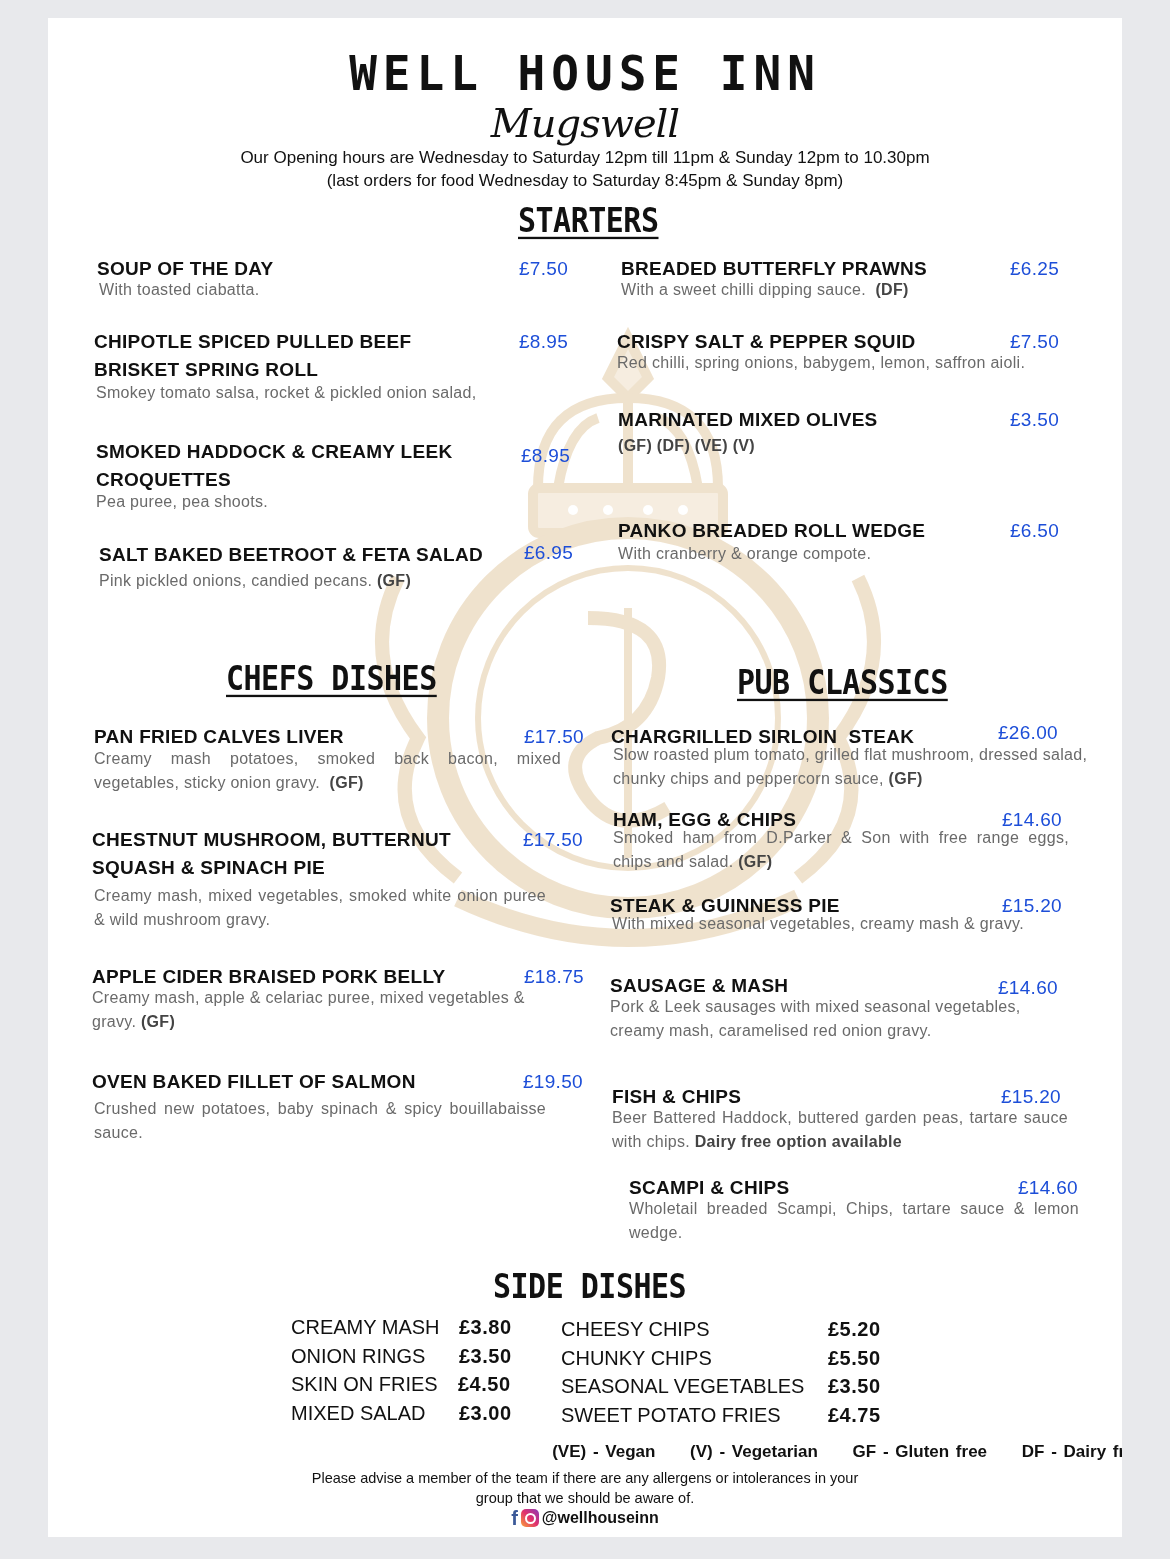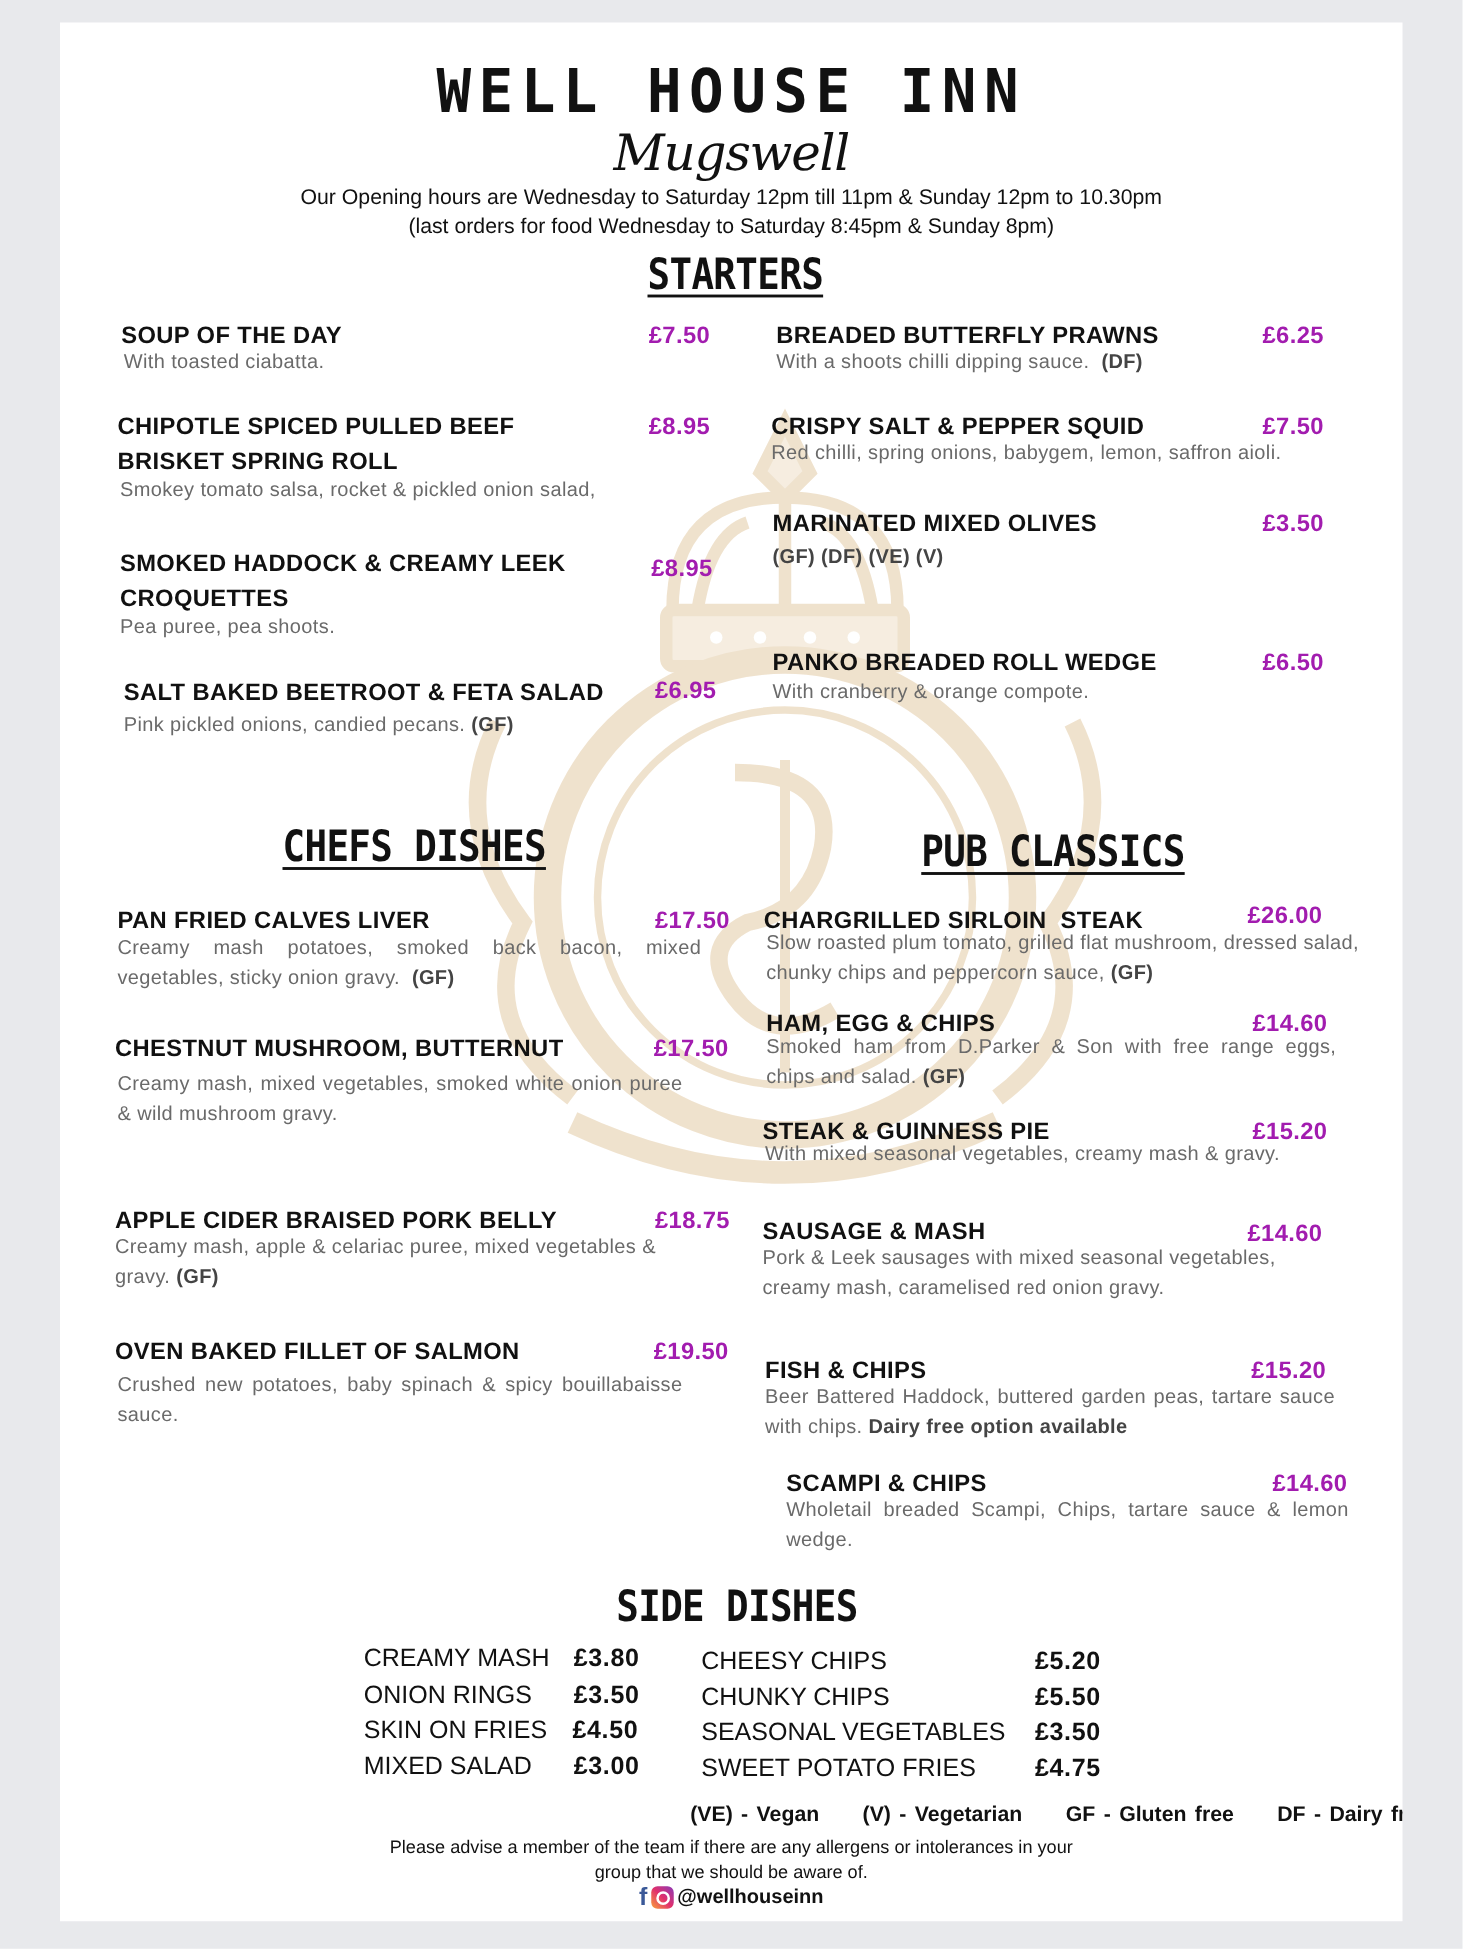--- a/index.html
+++ b/index.html
@@ -74,23 +74,23 @@
     font-family: "Liberation Sans", sans-serif;
     font-weight: bold;
     font-size: 19px;
     color: #111;
     letter-spacing: 0.3px;
     line-height: 28px;
   }
   .item .price {
     position: absolute; top: 0;
     font-family: "Liberation Sans", sans-serif;
-    font-weight: bold;
+    font-weight: normal;
     font-size: 19px;
-    color: #a21caf;
+    color: #1d4ed8;
     line-height: 28px;
     letter-spacing: 0.3px;
   }
   .item .desc {
     font-family: "Liberation Sans", sans-serif;
     font-size: 16px;
     color: #6a6a6a;
     line-height: 24px;
     letter-spacing: 0.3px;
   }
@@ -200,21 +200,21 @@
 
   <div class="item" style="left:51px; top:523px; width:480px;">
     <div class="name">SALT BAKED BEETROOT &amp; FETA SALAD</div>
     <div class="price" style="left:425px; top:-2px;">£6.95</div>
     <div class="desc" style="margin-top:0px;"><span>Pink pickled onions, candied pecans.</span> <b>(GF)</b></div>
   </div>
 
   <div class="item" style="left:573px; top:237px; width:445px;">
     <div class="name">BREADED BUTTERFLY PRAWNS</div>
     <div class="price" style="left:389px;">£6.25</div>
-    <div class="desc" style="margin-top:-5px;"><span>With a shoots chilli dipping sauce.</span>&nbsp; <b>(DF)</b></div>
+    <div class="desc" style="margin-top:-5px;"><span>With a sweet chilli dipping sauce.</span>&nbsp; <b>(DF)</b></div>
   </div>
 
   <div class="item" style="left:569px; top:310px; width:450px;">
     <div class="name">CRISPY SALT &amp; PEPPER SQUID</div>
     <div class="price" style="left:393px;">£7.50</div>
     <div class="desc" style="margin-top:-5px;">Red chilli, spring onions, babygem, lemon, saffron aioli.</div>
   </div>
 
   <div class="item" style="left:570px; top:388px; width:436px;">
     <div class="name">MARINATED MIXED OLIVES</div>
@@ -231,20 +231,21 @@
   <div class="section-title" style="left:178px; top:640px;">CHEFS DISHES</div>
 
   <div class="item" style="left:46px; top:705px; width:492px;">
     <div class="name">PAN FRIED CALVES LIVER</div>
     <div class="price" style="left:430px;">£17.50</div>
     <div class="desc justify" style="margin-top:-4px; width:467px;"><span>Creamy mash potatoes, smoked back bacon, mixed vegetables, sticky onion gravy.</span>&nbsp; <b>(GF)</b></div>
   </div>
 
   <div class="item" style="left:44px; top:808px; width:494px;">
     <div class="name">CHESTNUT MUSHROOM, BUTTERNUT</div>
+    <div class="name">SQUASH &amp; SPINACH PIE</div>
     <div class="price" style="left:431px;">£17.50</div>
     <div class="desc justify" style="margin-left:2px; margin-top:2px; width:452px;">Creamy mash, mixed vegetables, smoked white onion puree &amp; wild mushroom gravy.</div>
   </div>
 
   <div class="item" style="left:44px; top:945px; width:494px;">
     <div class="name">APPLE CIDER BRAISED PORK BELLY</div>
     <div class="price" style="left:432px;">£18.75</div>
     <div class="desc" style="margin-top:-5px; width:480px;"><span>Creamy mash, apple &amp; celariac puree, mixed vegetables &amp; gravy.</span> <b>(GF)</b></div>
   </div>
 

